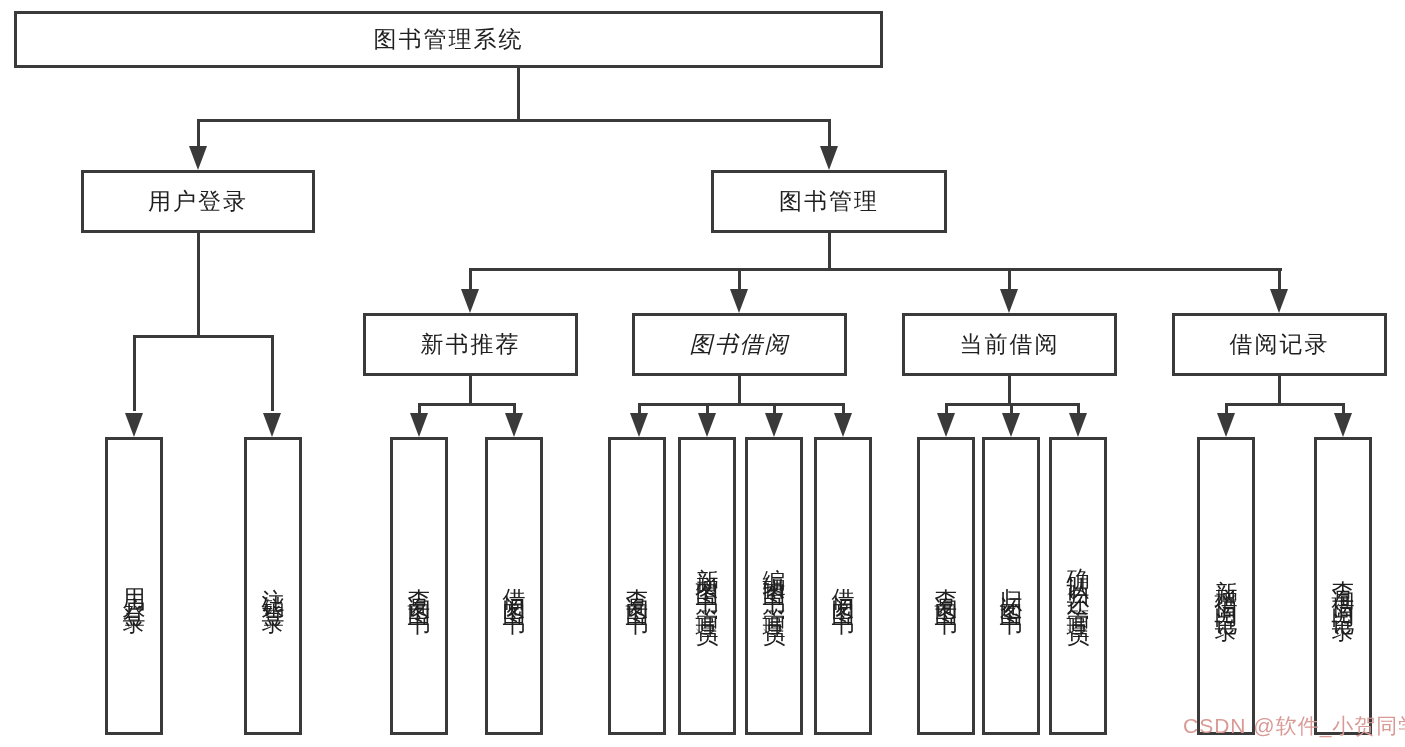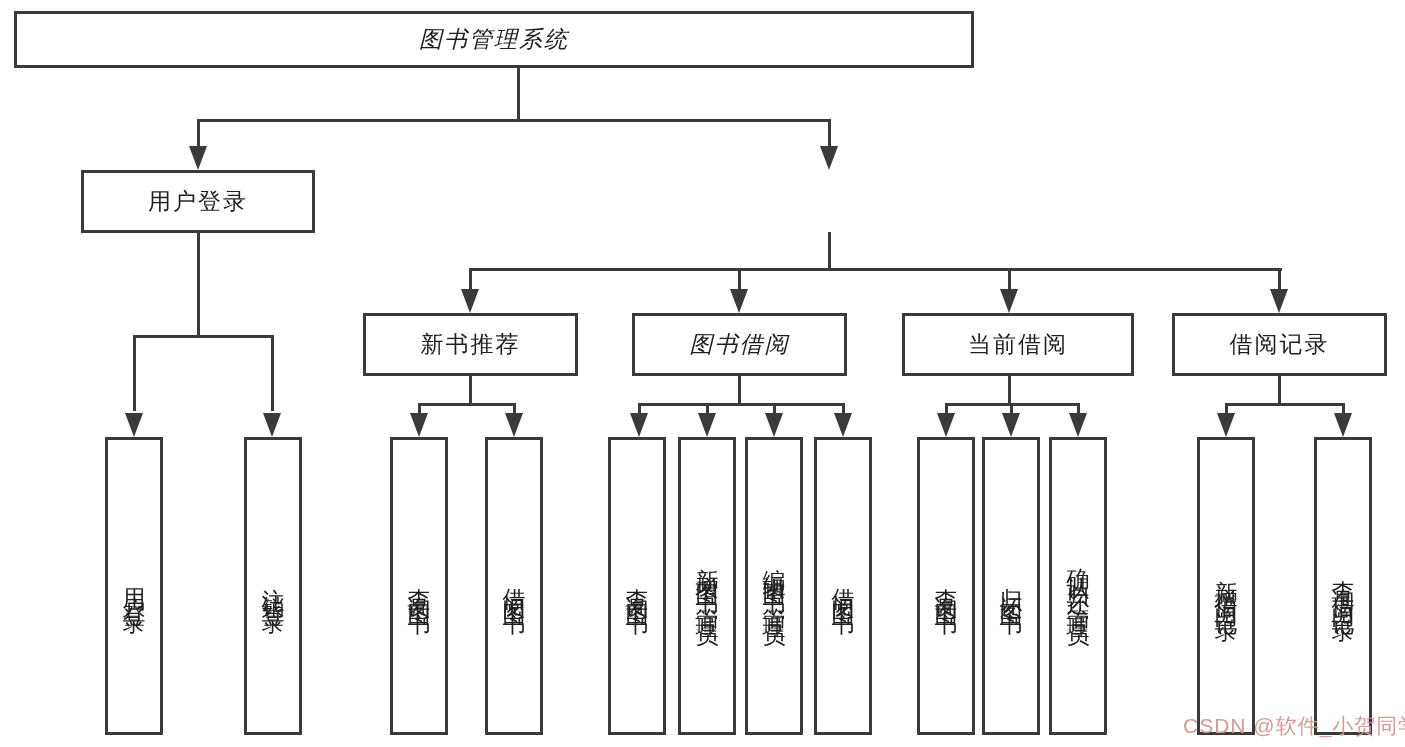--- a/index.html
+++ b/index.html
@@ -99,30 +99,31 @@
   <div class="v" style="left:1077px;top:403px;height:12px;"></div>
   <div class="arr" style="left:1069px;top:413px;"></div>
 
   <div class="v" style="left:1278px;top:374px;height:32px;"></div>
   <div class="h" style="left:1225px;top:403px;width:120px;"></div>
   <div class="v" style="left:1225px;top:403px;height:12px;"></div>
   <div class="arr" style="left:1217px;top:413px;"></div>
   <div class="v" style="left:1342px;top:403px;height:12px;"></div>
   <div class="arr" style="left:1334px;top:413px;"></div>
 
-  <div class="box" style="left:14px;top:11px;width:960px;height:57px;font-style:italic;">图书管理系统</div>
+  <div class="box" style="left:14px;top:11px;width:869px;height:57px;">图书管理系统</div>
 
   <div class="box" style="left:81px;top:170px;width:234px;height:63px;">用户登录</div>
 
+  <div class="box" style="left:711px;top:170px;width:236px;height:63px;">图书管理</div>
 
   <div class="box" style="left:363px;top:313px;width:215px;height:63px;text-align:right;">新书推荐</div>
 
   <div class="box" style="left:632px;top:313px;width:215px;height:63px;font-style:italic;">图书借阅</div>
 
-  <div class="box" style="left:902px;top:313px;width:232px;height:63px;">当前借阅</div>
+  <div class="box" style="left:902px;top:313px;width:215px;height:63px;">当前借阅</div>
 
   <div class="box" style="left:1172px;top:313px;width:215px;height:63px;">借阅记录</div>
 
   <div class="vbox" style="left:105px;top:437px;width:58px;height:298px;">
     <span class="vtext">用户登录</span>
   </div>
   <div class="vbox" style="left:244px;top:437px;width:58px;height:298px;">
     <span class="vtext">注销登录</span>
   </div>
 

